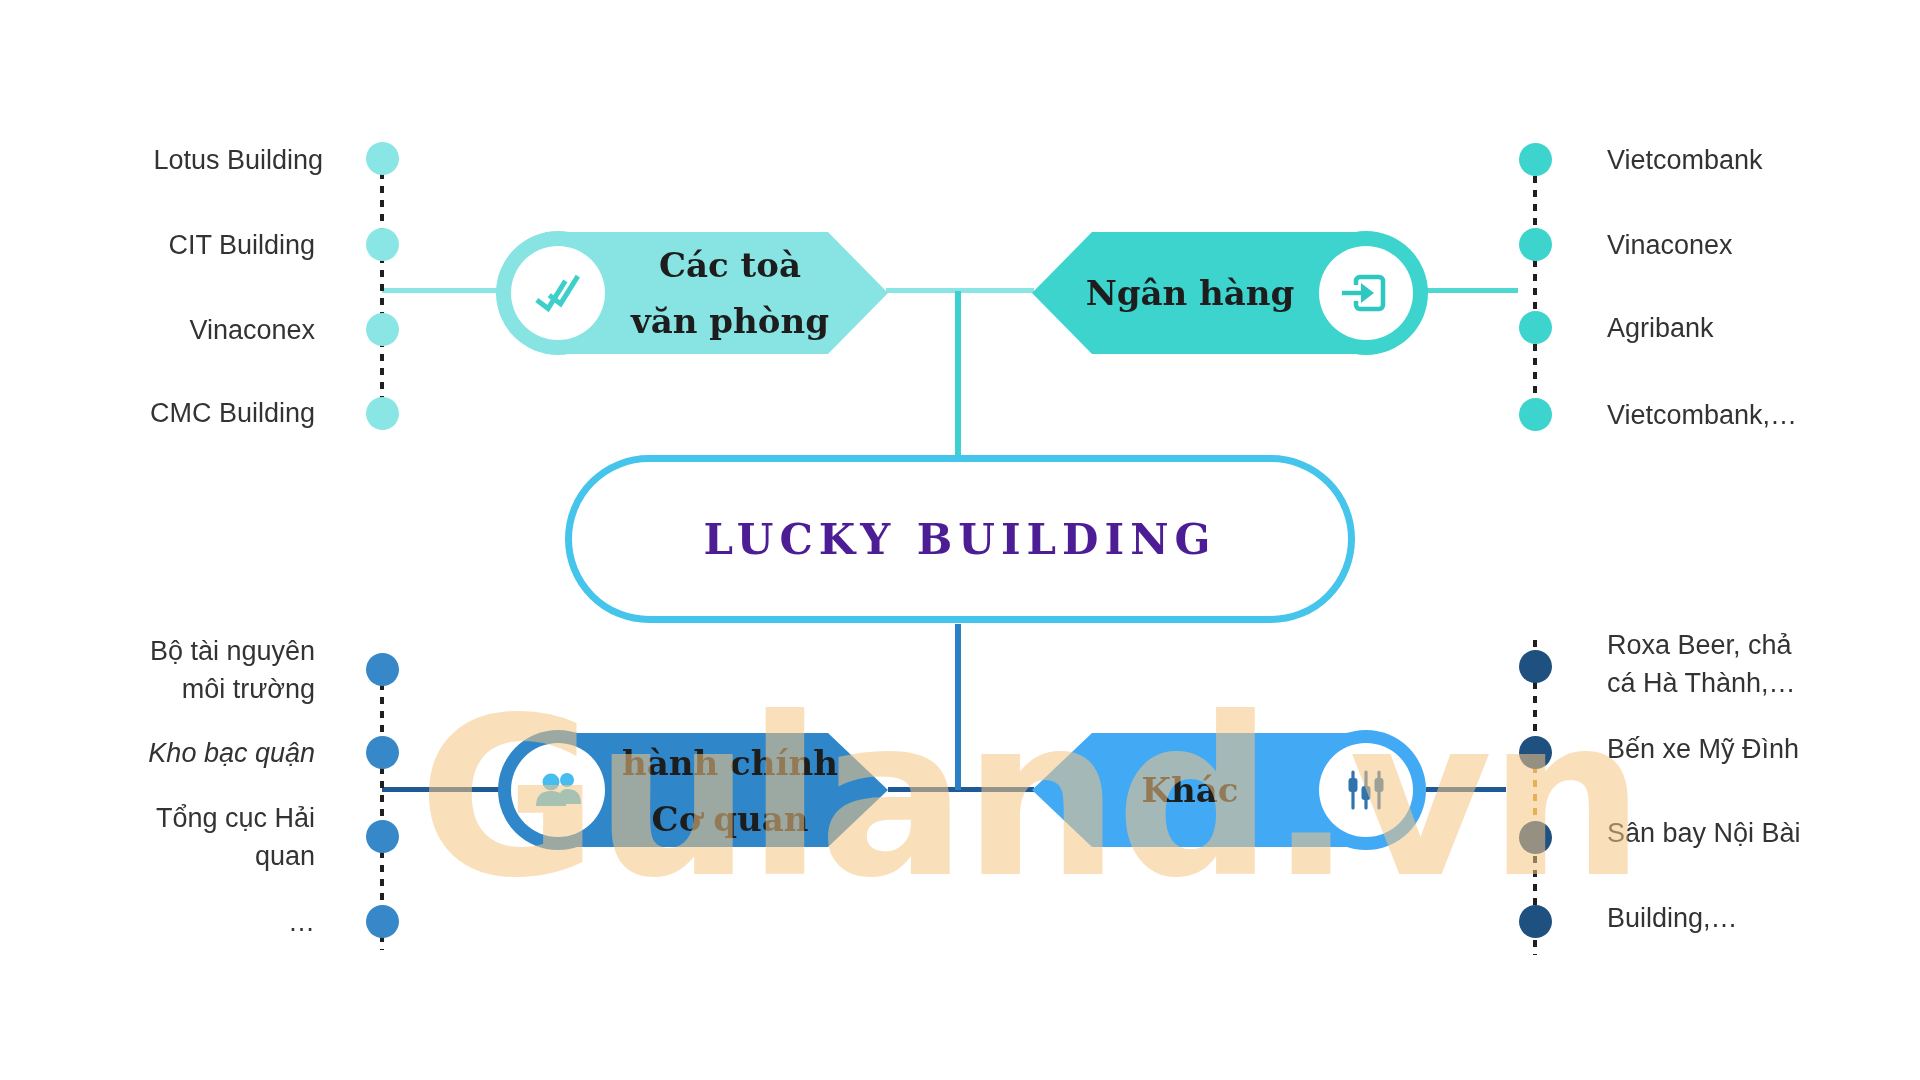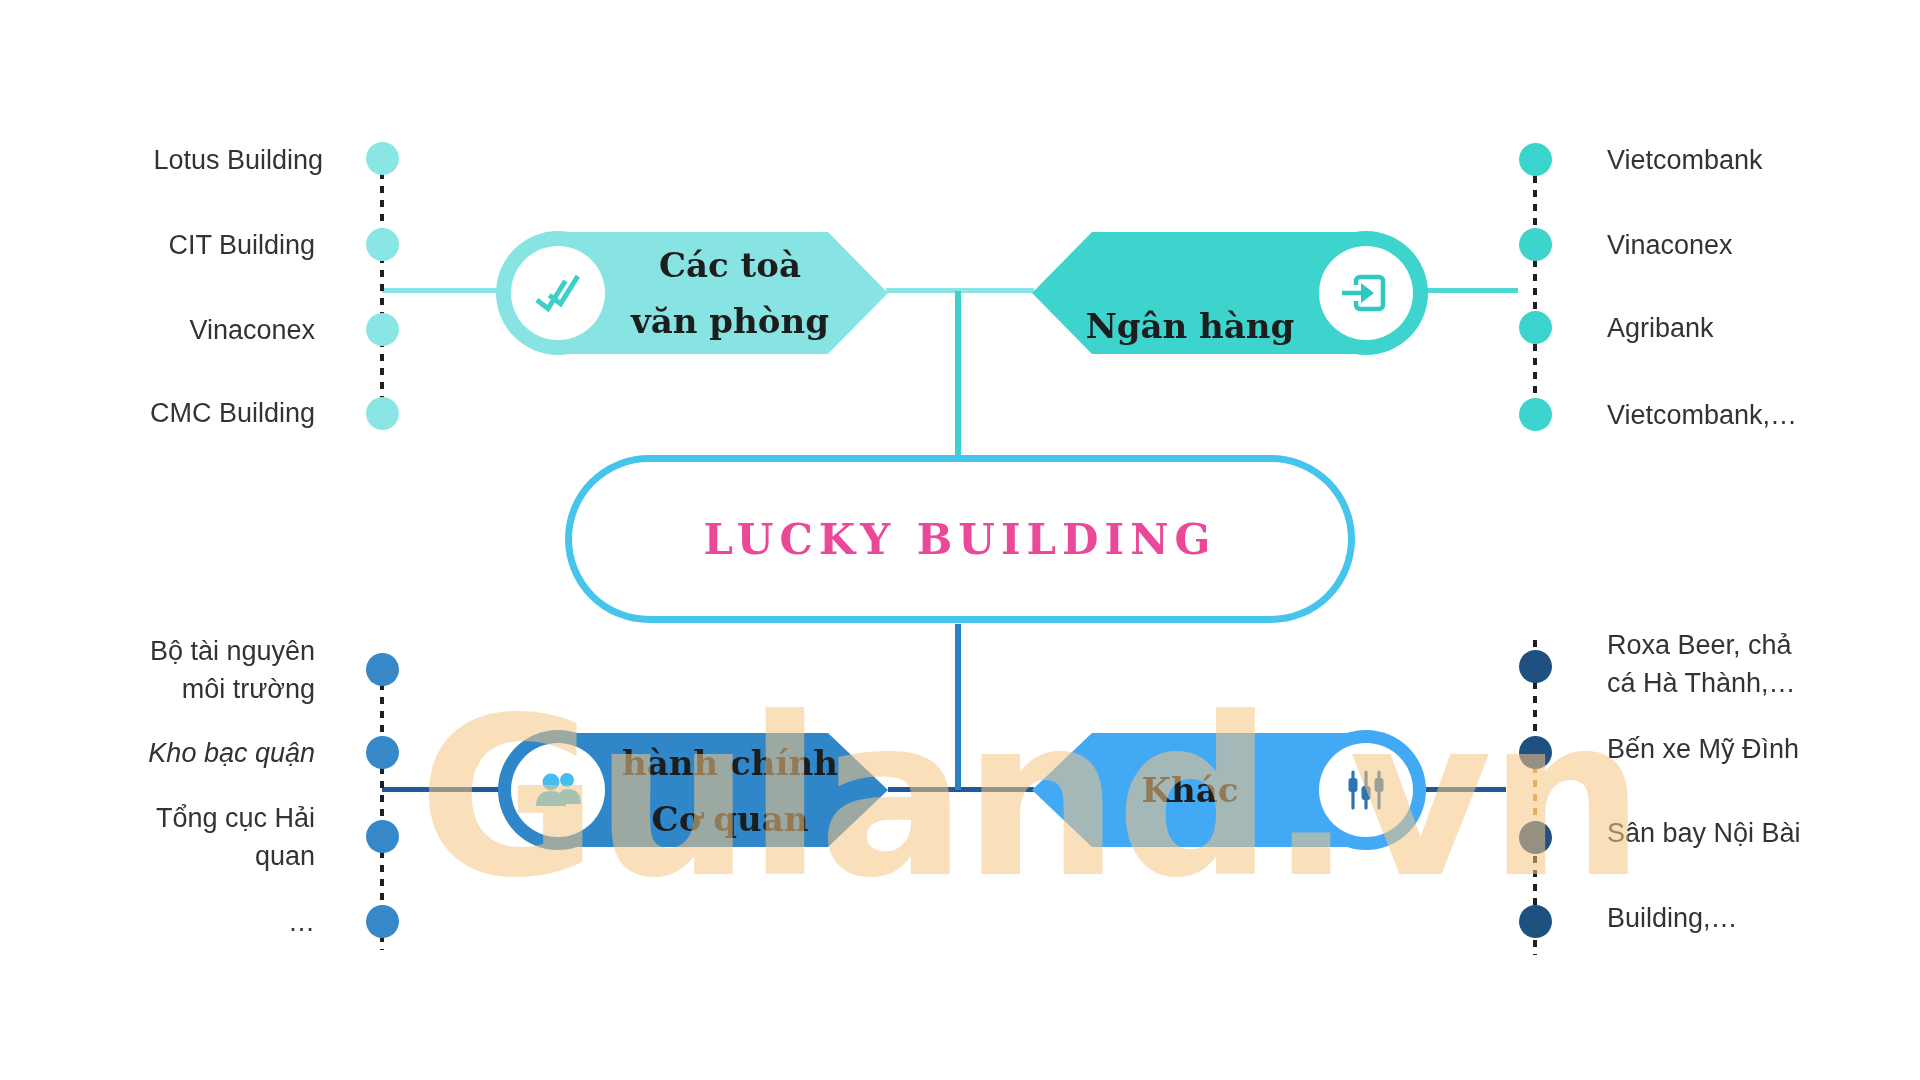--- a/index.html
+++ b/index.html
@@ -39,21 +39,21 @@
   .white-circle{position:absolute;border-radius:50%;background:#ffffff;
                 display:flex;align-items:center;justify-content:center;}
   .node-label{position:absolute;display:flex;flex-direction:column;align-items:center;justify-content:center;
               text-align:center;font-family:"DejaVu Serif","Liberation Serif",serif;font-weight:700;
               font-size:34px;color:#1d1d1d;line-height:56px;}
   
   .pill{position:absolute;left:565px;top:455px;width:790px;height:168px;background:#ffffff;
         border:7px solid #45C4EC;border-radius:90px;box-sizing:border-box;
         display:flex;align-items:center;justify-content:center;}
   .pill-title{font-family:"DejaVu Serif","Liberation Serif",serif;font-weight:700;font-size:42px;
-              letter-spacing:6px;color:#ec4899;}
+              letter-spacing:6px;color:#4c1d95;}
   
   .watermark{position:absolute;left:418px;top:688px;font-family:"DejaVu Sans","Liberation Sans",sans-serif;
              font-weight:700;font-size:220px;letter-spacing:-4px;line-height:1;
              color:rgba(246,197,131,0.55);z-index:30;pointer-events:none;}
 </style>
 </head>
 <body>
 
 <div class="hline c-light" style="left:382px;top:288px;width:120px;"></div>
 <div class="hline c-light" style="left:886px;top:288px;width:148px;"></div>
@@ -130,21 +130,21 @@
 <div class="node-circle fill-banks" style="left:1304px;top:231px;width:124px;height:124px;"></div>
 <div class="node-body fill-banks tip-left" style="left:1032px;top:232px;width:343px;height:122px;"></div>
 <div class="white-circle" style="left:1319px;top:246px;width:94px;height:94px;">
   <svg width="54" height="54" viewBox="0 0 54 54">
     <rect x="17" y="11" width="27" height="32" rx="4" fill="none" stroke="#2EC8C1" stroke-width="4.5"></rect>
     <rect x="12" y="19" width="9" height="16" fill="#ffffff"></rect>
     <line x1="3" y1="27" x2="25" y2="27" stroke="#2EC8C1" stroke-width="4.5"></line>
     <path d="M22 17 L35 27 L22 37 Z" fill="#2EC8C1"></path>
   </svg>
 </div>
-<div class="node-label" style="left:1055px;top:232px;width:270px;height:122px;justify-content:flex-end;">
+<div class="node-label" style="left:1055px;top:232px;width:270px;height:122px;">
   <span>Ngân hàng</span>
 </div>
 
 <div class="node-circle fill-admin" style="left:498px;top:730px;width:120px;height:120px;"></div>
 <div class="node-body fill-admin tip-right" style="left:545px;top:733px;width:343px;height:114px;"></div>
 <div class="white-circle" style="left:511px;top:743px;width:94px;height:94px;">
   <svg width="54" height="54" viewBox="0 0 54 54" fill="#47BCEE">
     <circle cx="36" cy="17" r="7"></circle>
     <path d="M27 41 Q27 26 36 26 Q50 26 50 41 Z"></path>
     <circle cx="20" cy="19" r="8.5"></circle>

